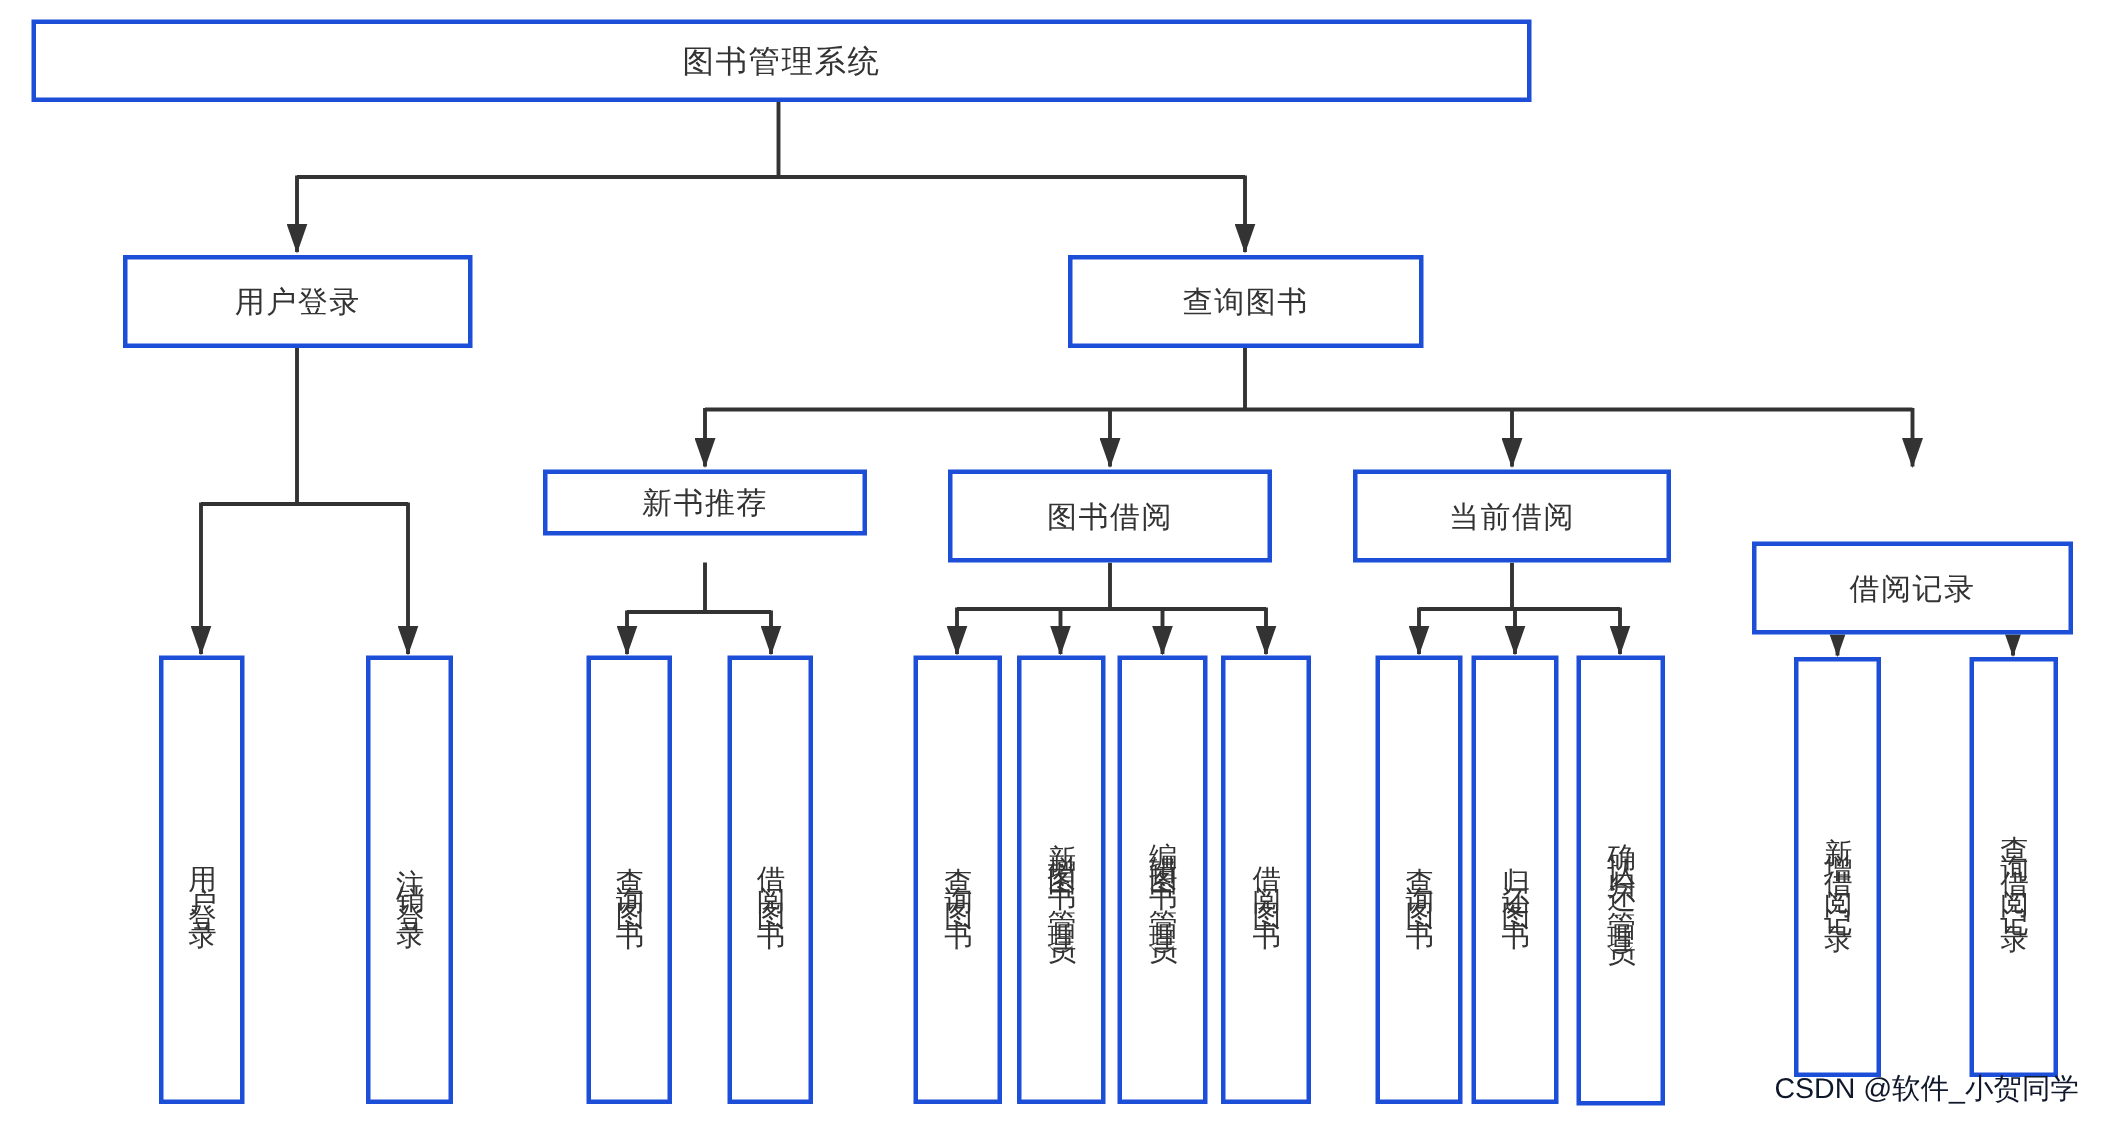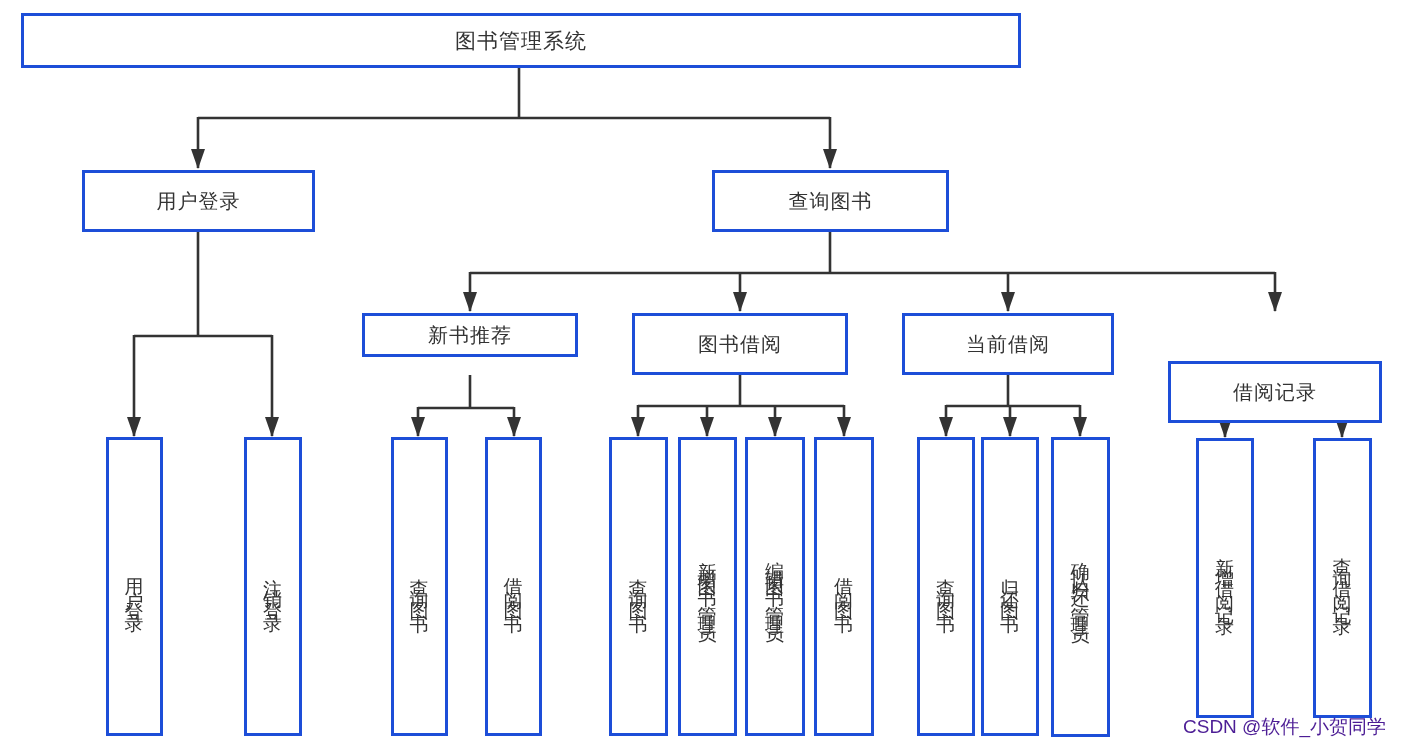--- a/index.html
+++ b/index.html
@@ -51,21 +51,21 @@
     line-height: 1;
     letter-spacing: 12px;
     white-space: nowrap;
   }
   .watermark {
     position: absolute;
     left: 1183px;
     top: 715px;
     font-size: 19px;
     line-height: 1.3;
-    color: #4c1d95;
+    color: #0f172a;
     white-space: nowrap;
     z-index: 5;
   }
 </style>
 </head>
 <body>
 
 <div class="canvas">
 
   <svg class="connectors" viewBox="0 0 1405 747" xmlns="http://www.w3.org/2000/svg">

